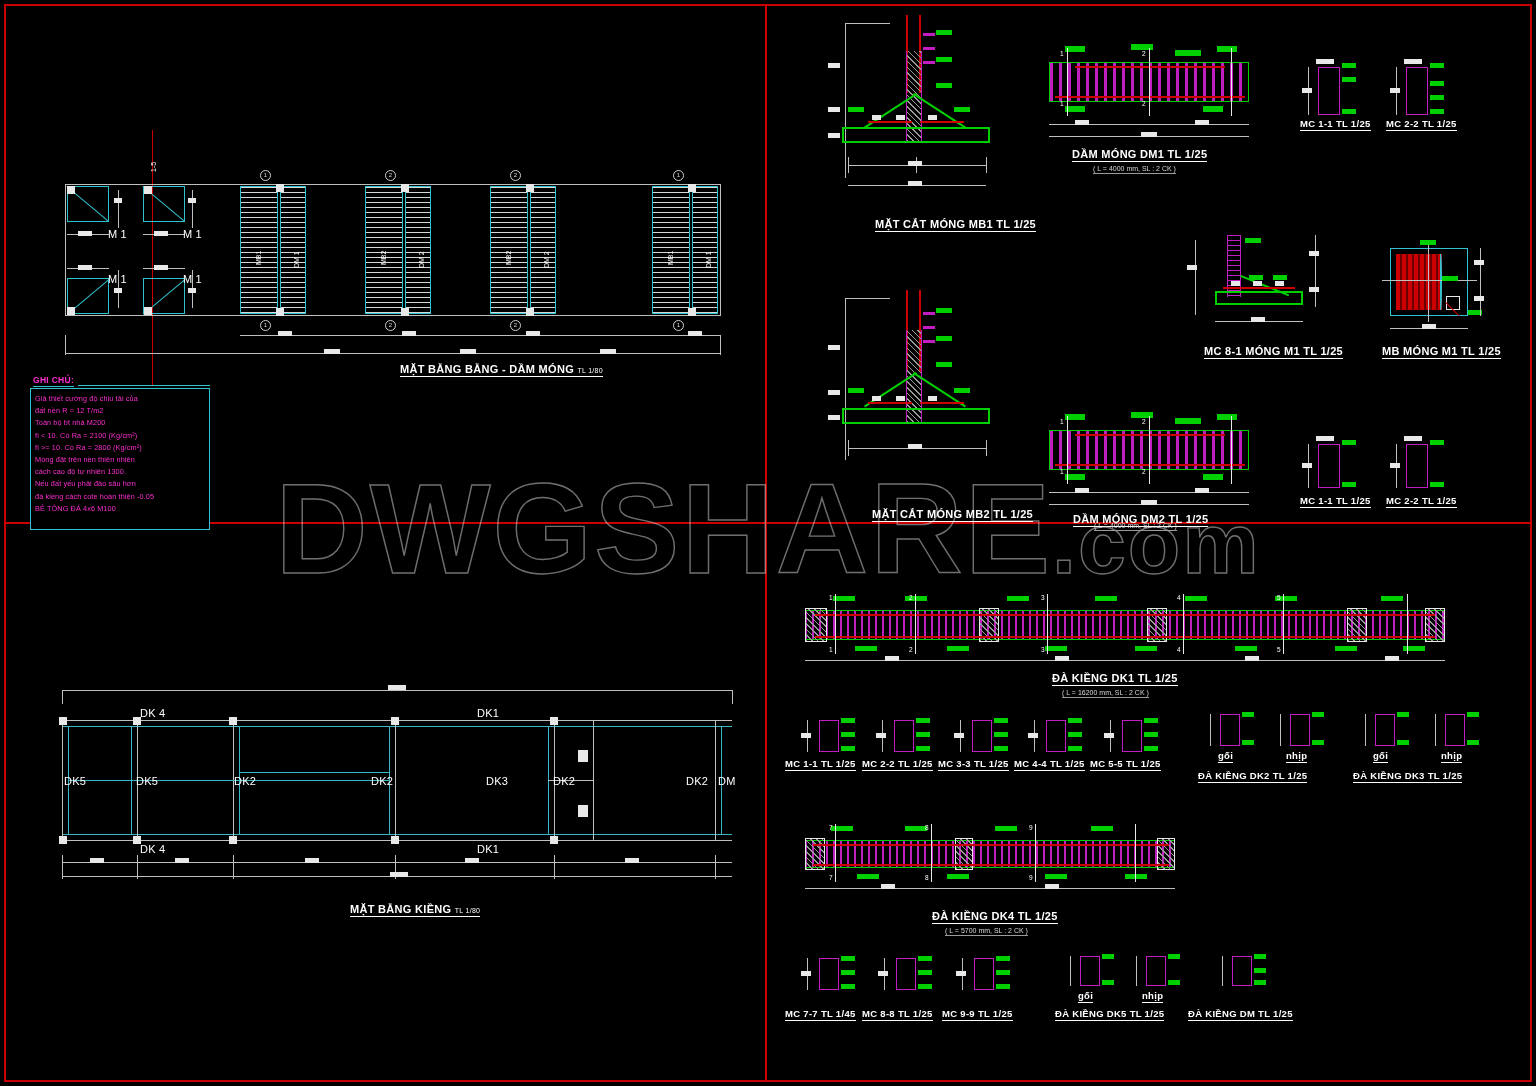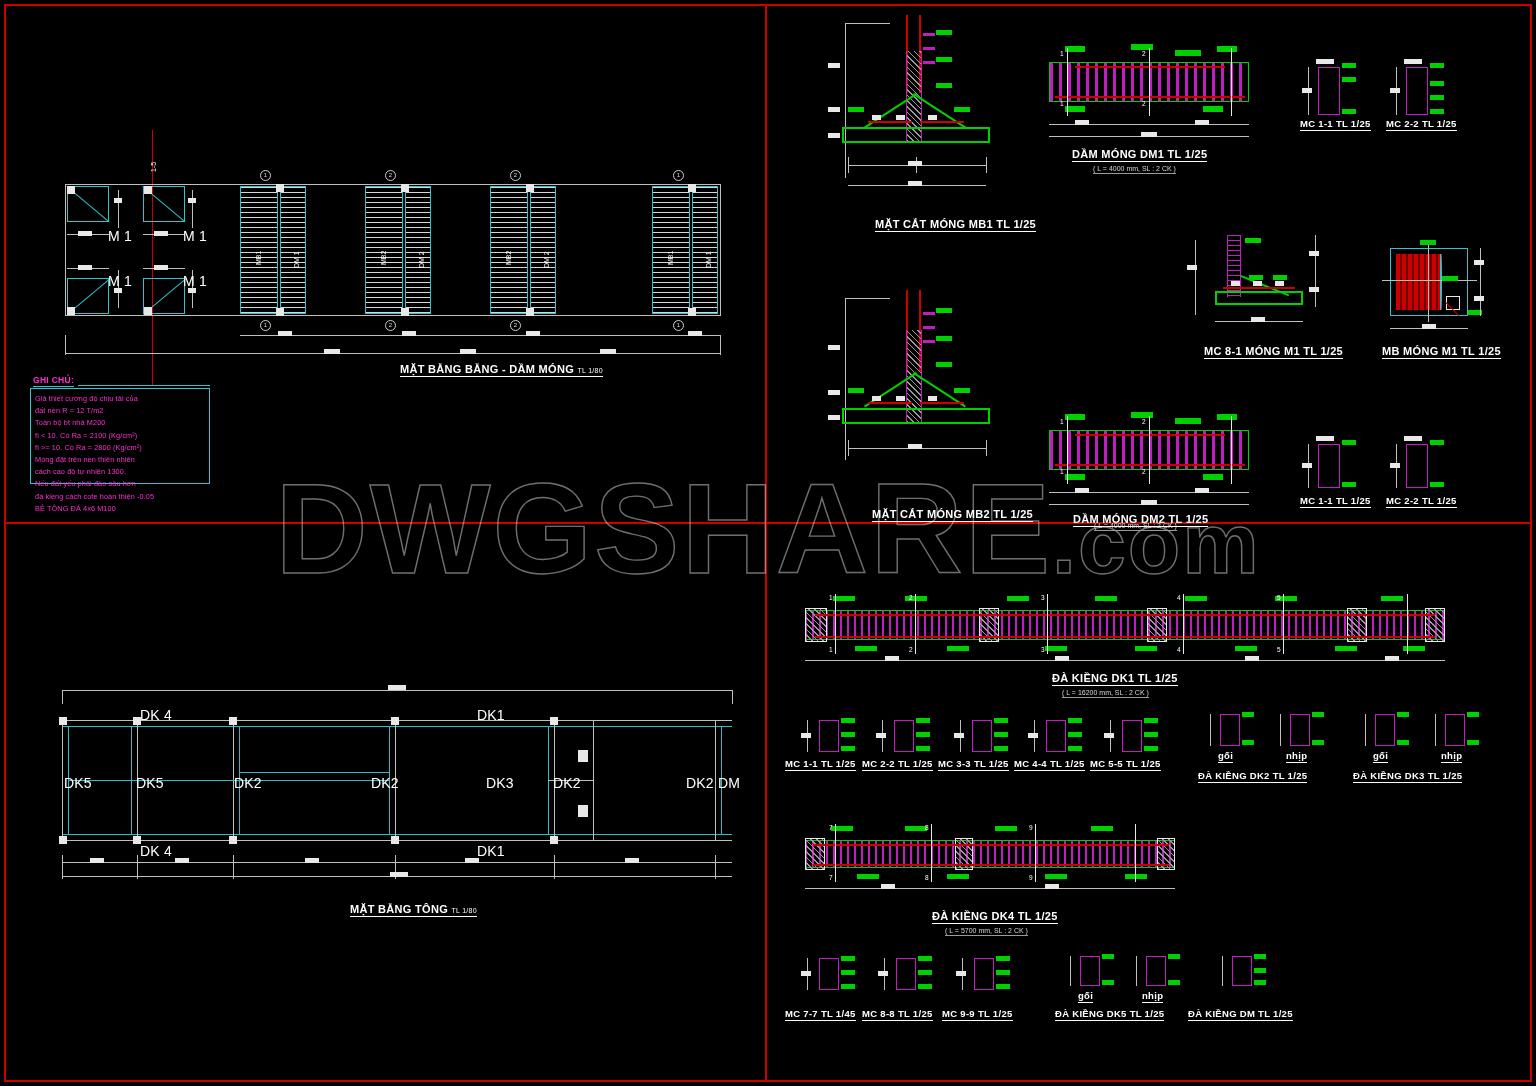--- a/index.html
+++ b/index.html
@@ -13,21 +13,21 @@
     width: 1536px; height: 1086px;
     background: #000000;
     overflow: hidden;
     color: #ffffff;
   }
   
   .abs { position: absolute; }
   .lbl {
     position: absolute;
     color: #ffffff;
-    font-size: 14px;
+    font-size: 11px;
     letter-spacing: .2px;
     white-space: nowrap;
     font-family: "Liberation Sans", sans-serif;
   }
   .ttl {
     position: absolute;
     color: #ffffff;
     font-size: 11px;
     font-weight: bold;
     white-space: nowrap;
@@ -59,21 +59,21 @@
   }
   
   .redline { position: absolute; background: #cc0000; }
   .whiteline { position: absolute; background: #bfbfbf; }
   .cyanline { position: absolute; background: #37b8c4; }
 
   
   #notebox {
     position: absolute;
     left: 30px; top: 388px;
-    width: 180px; height: 96px;
+    width: 180px; height: 142px;
     border: 1px solid #2fc4cf;
     background: #000;
   }
   #notehdr {
     position: absolute;
     left: 33px; top: 375px;
     color: #ff2fd0;
     font-size: 8.5px;
     font-weight: bold;
     letter-spacing: .3px;
@@ -330,21 +330,21 @@
     <div class="whiteline" style="left:675px;top:175px;width:1px;height:24px;"></div>
     <div class="dimbox" style="left:50px;top:178px;width:14px;"></div>
     <div class="dimbox" style="left:135px;top:178px;width:14px;"></div>
     <div class="dimbox" style="left:265px;top:178px;width:14px;"></div>
     <div class="dimbox" style="left:425px;top:178px;width:14px;"></div>
     <div class="dimbox" style="left:585px;top:178px;width:14px;"></div>
     <div class="dimbox" style="left:350px;top:192px;width:18px;"></div>
   </div>
 
   <span class="ttl" style="left:350px;top:903px;">
-    <span>MẶT BẰNG TÔNG</span>
+    <span>MẶT BẰNG KIỀNG</span>
     <span style="font-size:7px;font-weight:normal;">TL 1/80</span>
   </span>
 
   <div class="abs" style="left:820px;top:15px;width:190px;height:190px;">
     <div class="whiteline" style="left:25px;top:8px;width:1px;height:155px;"></div>
     <div class="whiteline" style="left:25px;top:8px;width:45px;height:1px;"></div>
     <div class="dimbox" style="left:8px;top:48px;width:12px;"></div>
     <div class="dimbox" style="left:8px;top:92px;width:12px;"></div>
     <div class="dimbox" style="left:8px;top:118px;width:12px;"></div>
 

